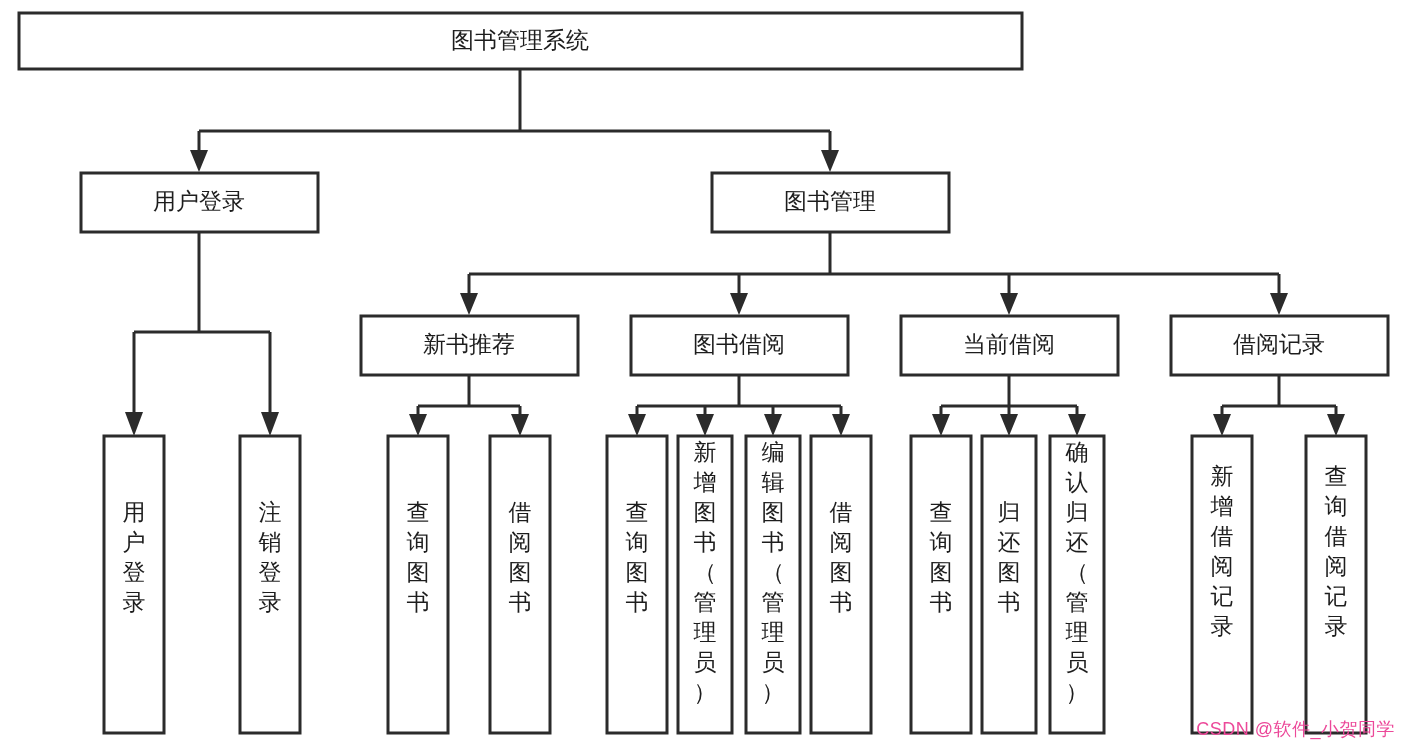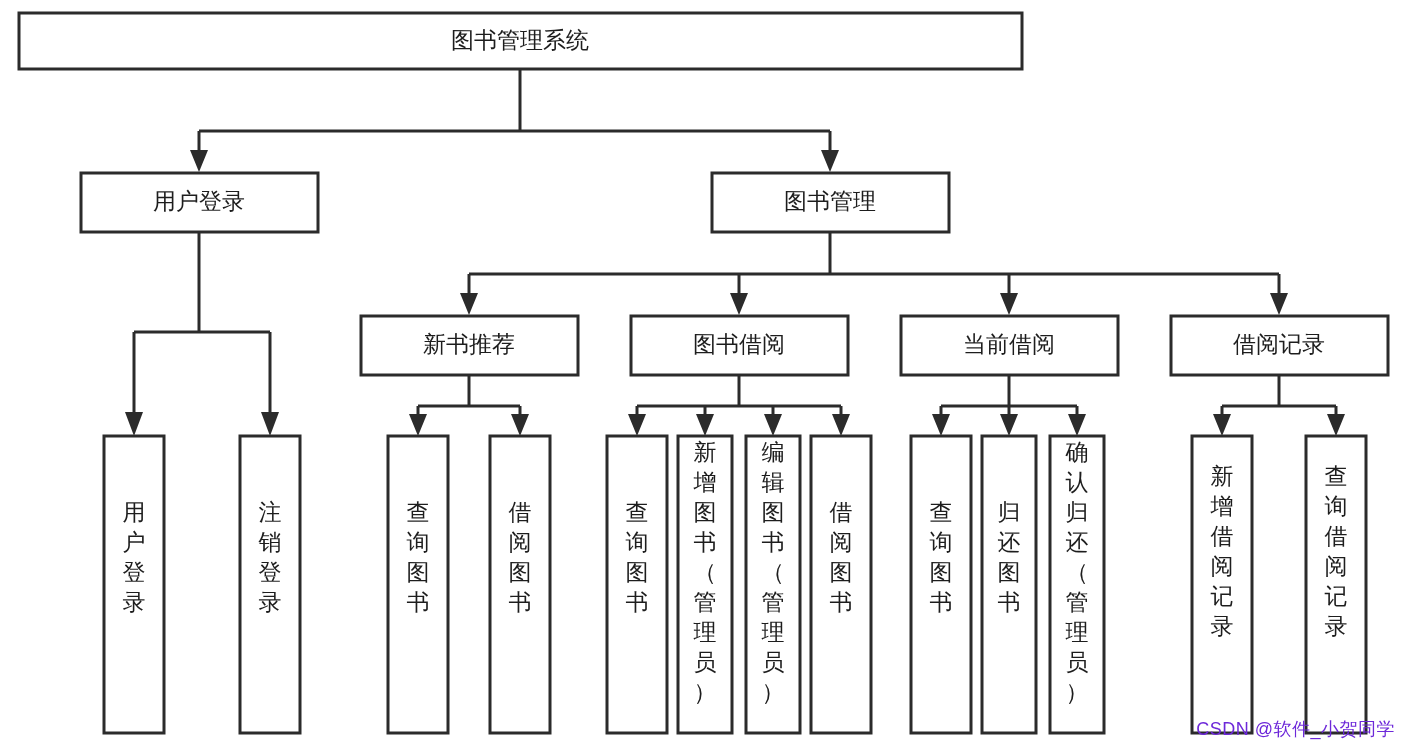--- a/index.html
+++ b/index.html
@@ -54,21 +54,21 @@
     font-size: 23px;
     fill: #1d1d1d;
     text-anchor: middle;
   }
   .watermark-text {
     position: absolute;
     right: 10px;
     bottom: 6px;
     font-family: "Liberation Sans", "DejaVu Sans", sans-serif;
     font-size: 18px;
-    color: #6d28d9;
+    color: #ec4899;
     white-space: nowrap;
     letter-spacing: 0.5px;
   }
 </style>
 </head>
 <body>
 
 <div id="diagram-root">
 
   <svg id="flowchart" viewBox="0 0 1405 747" xmlns="http://www.w3.org/2000/svg">

